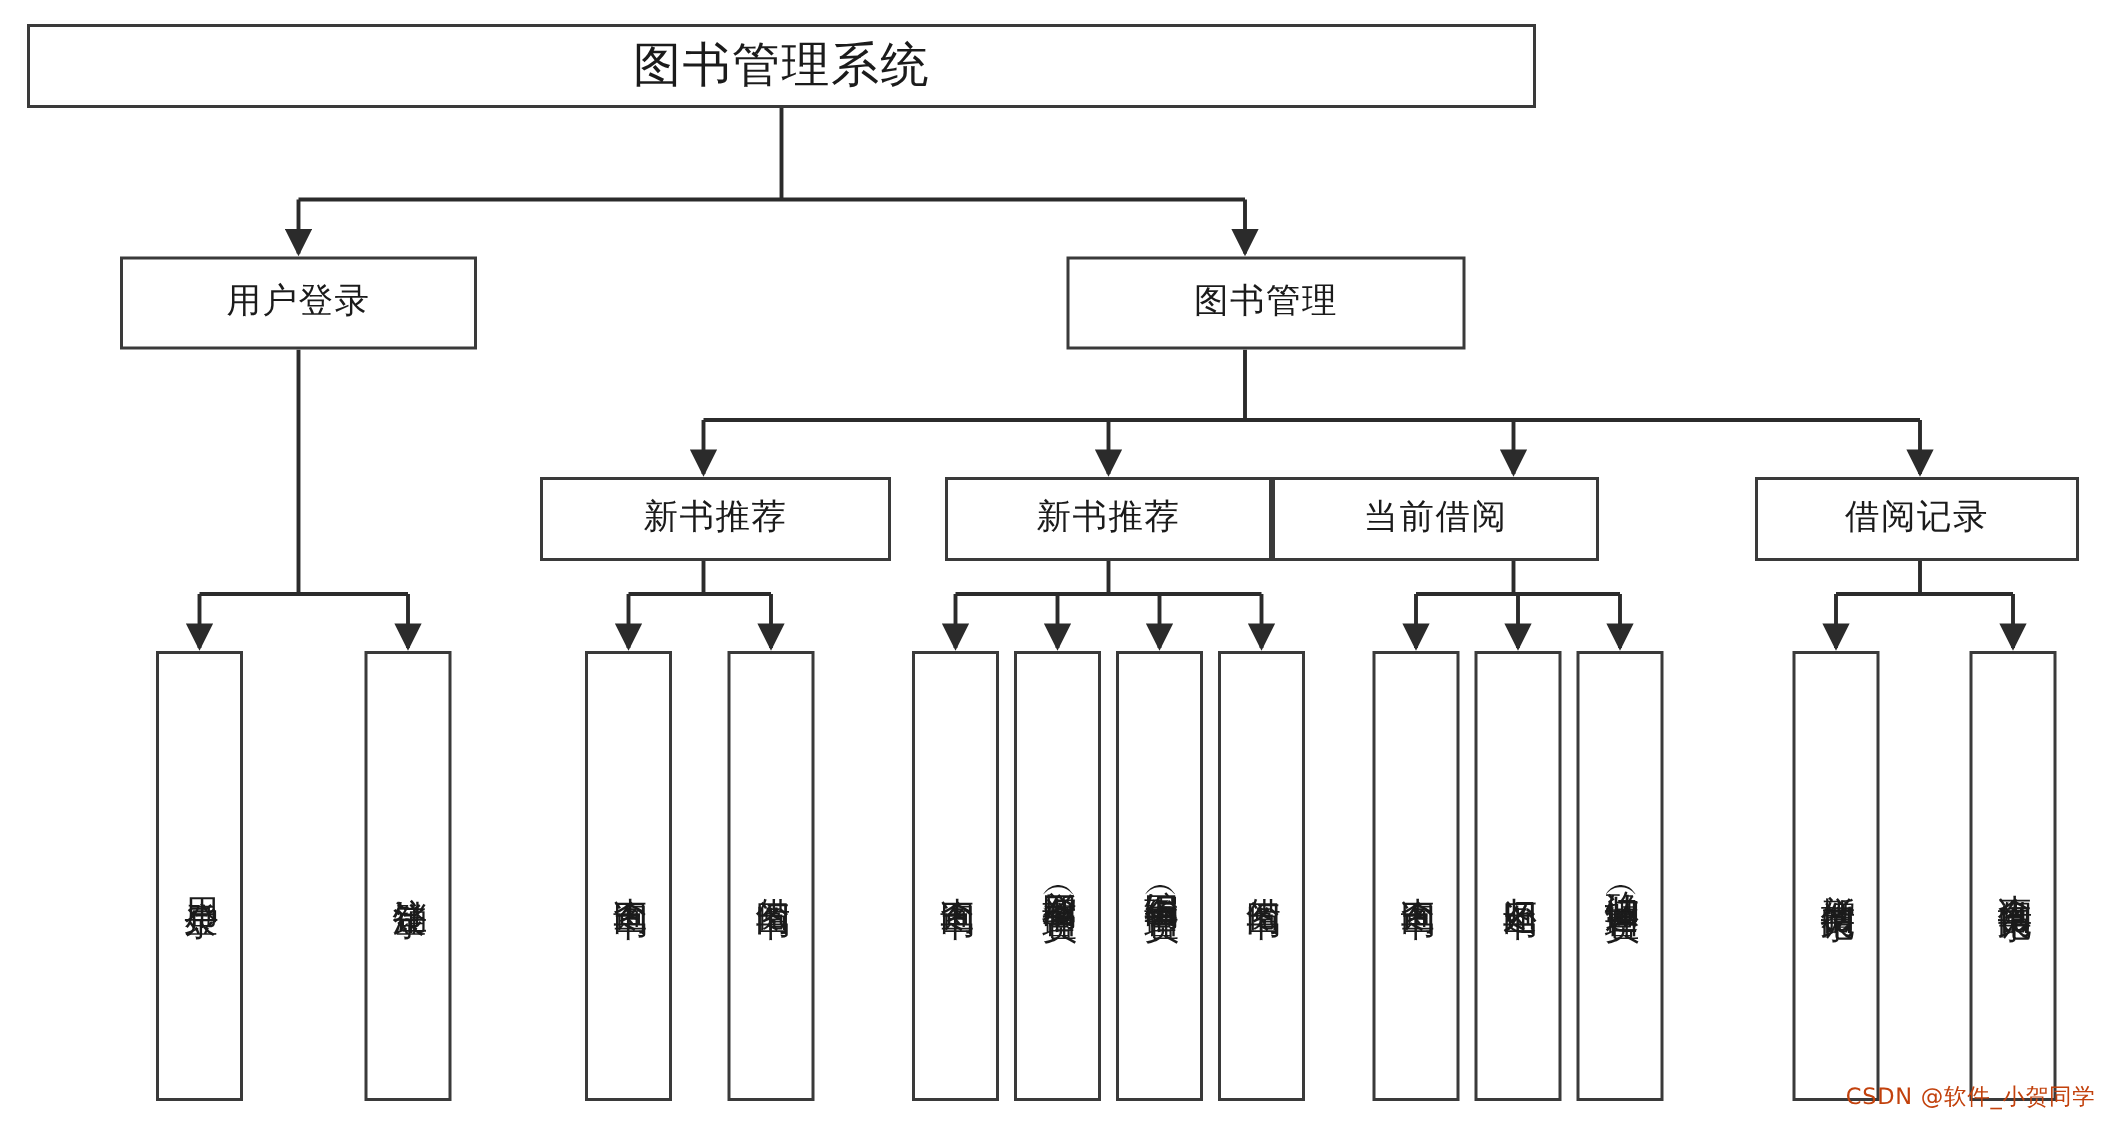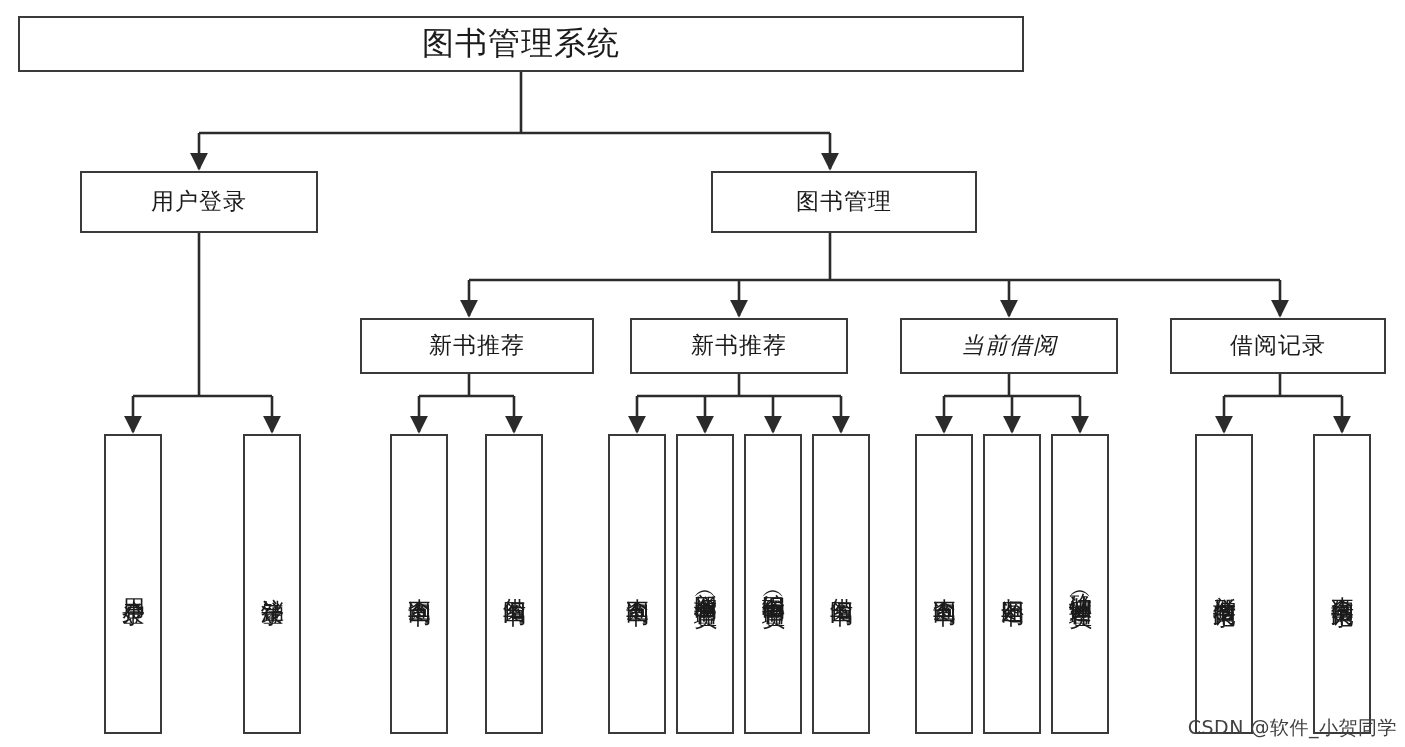--- a/index.html
+++ b/index.html
@@ -52,22 +52,22 @@
     white-space: normal;
     line-height: 1.12;
   }
   .node.root {
     font-size: 32px;
   }
   .watermark {
     position: absolute;
     right: 8px;
     bottom: 6px;
-    font-size: 19px;
-    color: #404040;
+    font-size: 15px;
+    color: #c2410c;
     white-space: nowrap;
     letter-spacing: 0.5px;
   }
 </style>
 </head>
 <body>
 
 <div id="canvas">
   <svg id="edges" viewBox="0 0 1405 747">
     <defs>
@@ -121,21 +121,21 @@
       </div>
       <div class="node horiz" style="left: 711px; top: 171px; width: 266px; height: 62px;">
         <span class="label">图书管理</span>
       </div>
       <div class="node horiz" style="left: 360px; top: 318px; width: 234px; height: 56px;">
         <span class="label">新书推荐</span>
       </div>
       <div class="node horiz" style="left: 630px; top: 318px; width: 218px; height: 56px;">
         <span class="label">新书推荐</span>
       </div>
-      <div class="node horiz" style="left: 900px; top: 318px; width: 218px; height: 56px; font-style: italic;">
+      <div class="node horiz" style="left: 848px; top: 318px; width: 218px; height: 56px;">
         <span class="label">当前借阅</span>
       </div>
       <div class="node horiz" style="left: 1170px; top: 318px; width: 216px; height: 56px;">
         <span class="label">借阅记录</span>
       </div>
       <div class="node vert" style="left: 104px; top: 434px; width: 58px; height: 300px;">
         <span class="label">用户登录</span>
       </div>
       <div class="node vert" style="left: 243px; top: 434px; width: 58px; height: 300px;">
         <span class="label">注销登录</span>

